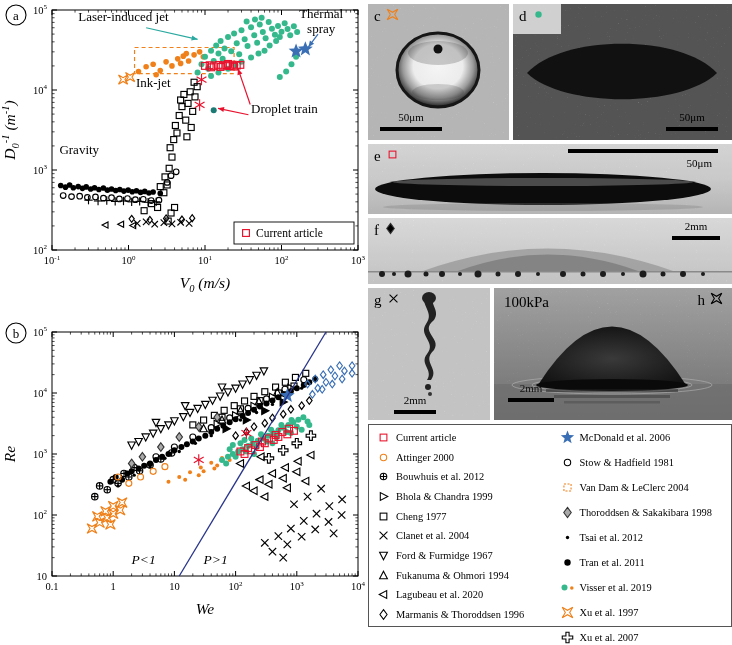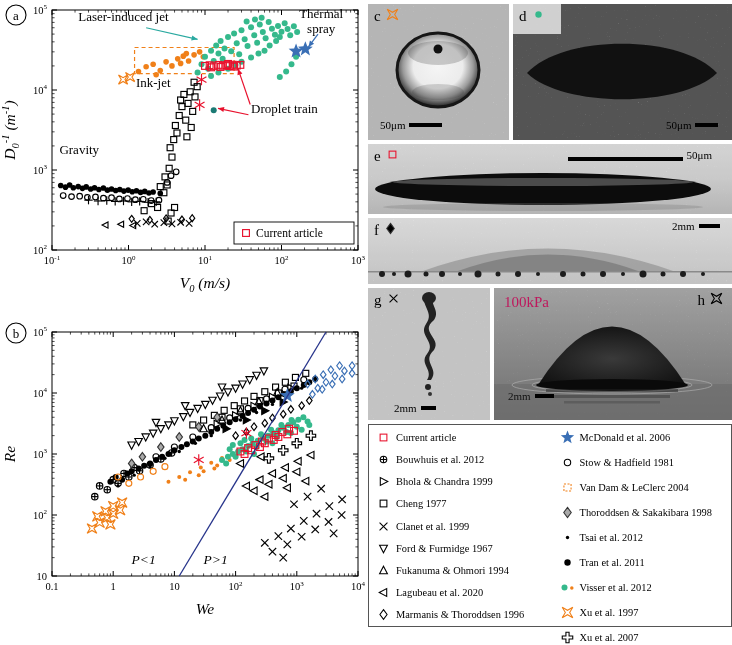--- a/index.html
+++ b/index.html
@@ -9,24 +9,24 @@
   svg text{font-family:"Liberation Serif",serif;fill:#000;}
   .chart{position:absolute;left:0;}
   #chart-a{top:0;}
   #chart-b{top:318px;}
   .photo{position:absolute;overflow:hidden;background:#ddd;}
   .photo svg.art{position:absolute;left:0;top:0;overflow:hidden;}
   .pl{position:absolute;top:3px;left:6px;display:flex;align-items:center;gap:4px;
       font-size:15px;z-index:3;}
   .pl.right{left:auto;right:8px;}
   .pletter{line-height:1;}
-  .sb{position:absolute;display:flex;flex-direction:row;align-items:center;gap:4px;
+  .sb{position:absolute;display:flex;flex-direction:column;align-items:center;gap:4px;
       font-size:11px;z-index:3;}
   .sbbar{background:#000;height:4px;width:100%;}
-  .pressure{position:absolute;top:6px;left:10px;font-size:15px;color:#be185d;z-index:3;}
+  .pressure{position:absolute;top:6px;left:10px;font-size:15px;color:#000000;z-index:3;}
   .legend-box{position:absolute;left:368px;top:424px;width:364px;height:203px;
       border:1px solid #555;box-sizing:border-box;background:#fff;display:flex;
       padding:5px 2px 4px 7px;}
   .legend-col{display:flex;flex-direction:column;justify-content:space-between;}
   .legend-col.c0{width:52%;}
   .legend-col.c1{width:48%;gap:10px;}
   .legend-row{display:flex;align-items:center;gap:5px;font-size:10.4px;white-space:nowrap;}
   .legend-row svg{flex:0 0 auto;}
 </style>
 </head>
@@ -1190,20 +1190,26 @@
   <div class="legend-box">
     <div class="legend-col c0" id="legend-col-0">
         <div class="legend-row">
           <svg width="15" height="15" viewBox="-8 -8 16 16">
             <rect x="-3.6" y="-3.6" width="7.2" height="7.2" fill="none" stroke="#e8112d" stroke-width="1.15"></rect>
           </svg>
           <span>Current article</span>
         </div>
         <div class="legend-row">
           <svg width="15" height="15" viewBox="-8 -8 16 16">
+            <circle cx="0" cy="0" r="3.4" fill="none" stroke="#f08019" stroke-width="1.15"></circle>
+          </svg>
+          <span>Attinger 2000</span>
+        </div>
+        <div class="legend-row">
+          <svg width="15" height="15" viewBox="-8 -8 16 16">
             <circle cx="0" cy="0" r="3.5" fill="none" stroke="#000000" stroke-width="1.15"></circle>
             <line x1="-3.5" y1="0" x2="3.5" y2="0" stroke="#000000" stroke-width="1.15"></line>
             <line x1="0" y1="-3.5" x2="0" y2="3.5" stroke="#000000" stroke-width="1.15"></line>
           </svg>
           <span>Bouwhuis et al. 2012</span>
         </div>
         <div class="legend-row">
           <svg width="15" height="15" viewBox="-8 -8 16 16">
             <path d="M 4.56 0 L -3.42 -4.18 L -3.42 4.18 Z" fill="none" stroke="#000000" stroke-width="1.15"></path>
           </svg>
@@ -1213,21 +1219,21 @@
           <svg width="15" height="15" viewBox="-8 -8 16 16">
             <rect x="-3.6" y="-3.6" width="7.2" height="7.2" fill="none" stroke="#000000" stroke-width="1.15"></rect>
           </svg>
           <span>Cheng 1977</span>
         </div>
         <div class="legend-row">
           <svg width="15" height="15" viewBox="-8 -8 16 16">
             <line x1="-4.199" y1="-4.199" x2="4.199" y2="4.199" stroke="#000000" stroke-width="1.15"></line>
             <line x1="-4.199" y1="4.199" x2="4.199" y2="-4.199" stroke="#000000" stroke-width="1.15"></line>
           </svg>
-          <span>Clanet et al. 1999</span>
+          <span>Clanet et al. 2004</span>
         </div>
         <div class="legend-row">
           <svg width="15" height="15" viewBox="-8 -8 16 16">
             <path d="M 0 4.56 L 4.18 -3.42 L -4.18 -3.42 Z" fill="none" stroke="#000000" stroke-width="1.15"></path>
           </svg>
           <span>Ford &amp; Furmidge 1967</span>
         </div>
         <div class="legend-row">
           <svg width="15" height="15" viewBox="-8 -8 16 16">
             <path d="M 0 -4.56 L 4.18 3.42 L -4.18 3.42 Z" fill="none" stroke="#000000" stroke-width="1.15"></path>
@@ -1282,21 +1288,21 @@
           <svg width="15" height="15" viewBox="-8 -8 16 16">
             <circle cx="0" cy="0" r="3.4" fill="#000000"></circle>
           </svg>
           <span>Tran et al. 2011</span>
         </div>
         <div class="legend-row">
           <svg width="15" height="15" viewBox="-8 -8 16 16">
             <circle cx="-3.2" cy="0" r="3.2" fill="#35b98c"></circle>
             <circle cx="4.6" cy="0.5" r="1.8559999999999999" fill="#f08019"></circle>
           </svg>
-          <span>Visser et al. 2012</span>
+          <span>Visser et al. 2019</span>
         </div>
         <div class="legend-row">
           <svg width="15" height="15" viewBox="-8 -8 16 16">
             <polygon points="5.642712113868649,5.642712113868648 1.4144670530151932e-16,2.3100000000000005 -5.642712113868648,5.642712113868649 -2.3100000000000005,2.8289341060303863e-16 -5.64271211386865,-5.642712113868648 -4.2434011590455795e-16,-2.3100000000000005 5.642712113868647,-5.64271211386865 2.3100000000000005,-5.657868212060773e-16" fill="none" stroke="#f08019" stroke-width="1.15"></polygon>
           </svg>
           <span>Xu et al. 1997</span>
         </div>
         <div class="legend-row">
           <svg width="15" height="15" viewBox="-8 -8 16 16">
             <polygon points="-1.68,-5.6 1.68,-5.6 1.68,-1.68 5.6,-1.68 5.6,1.68 1.68,1.68 1.68,5.6 -1.68,5.6 -1.68,1.68 -5.6,1.68 -5.6,-1.68 -1.68,-1.68" fill="none" stroke="#000000" stroke-width="1.15"></polygon>

